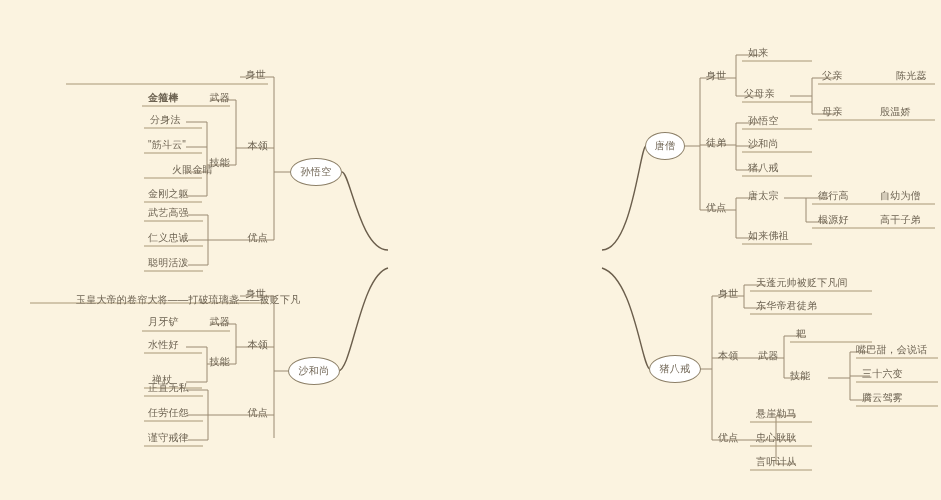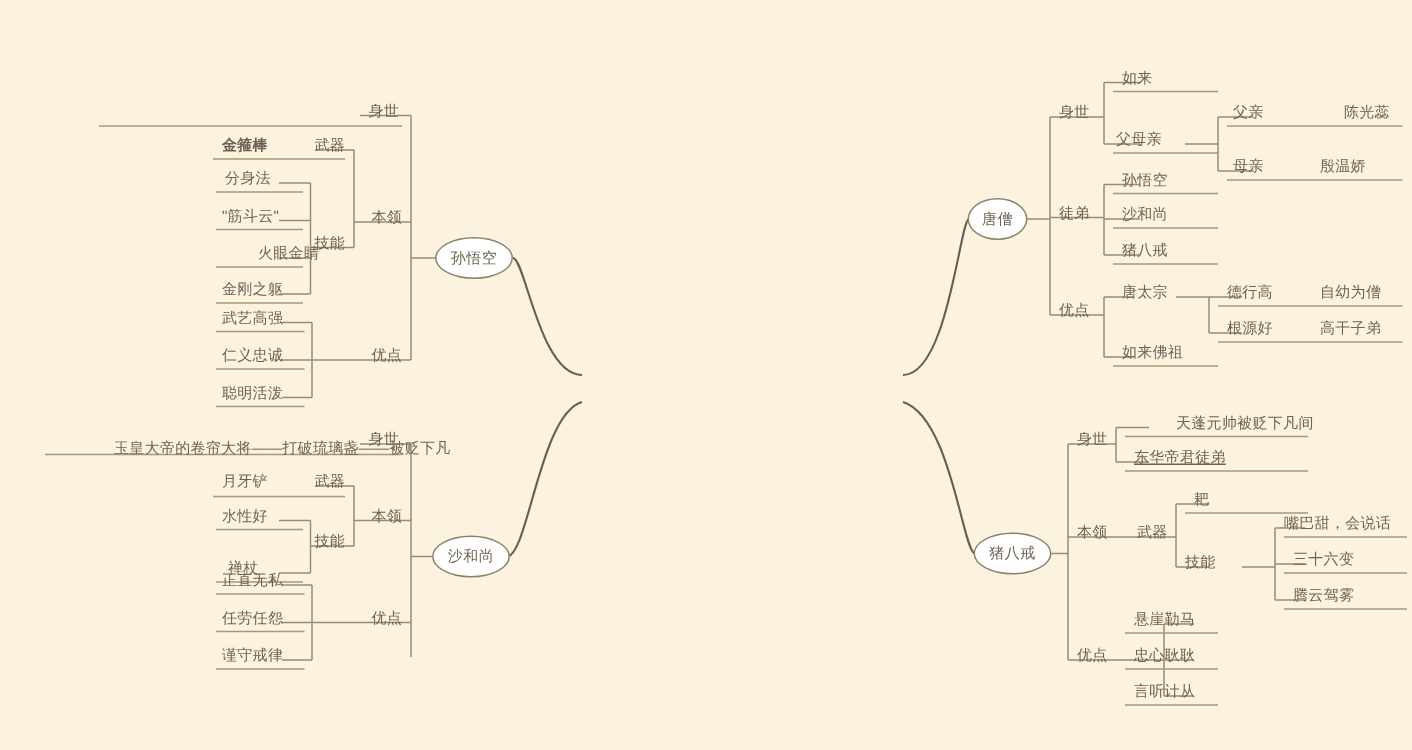--- a/index.html
+++ b/index.html
@@ -292,22 +292,22 @@
   <div class="node-label lvl1" style="left:706px;top:208px;transform:translate(0,-50%);">优点</div>
   <div class="node-label leaf" style="left:748px;top:196px;transform:translate(0,-50%);">唐太宗</div>
   <div class="node-label leaf" style="left:748px;top:236px;transform:translate(0,-50%);">如来佛祖</div>
 
   <div class="node-label leaf" style="left:818px;top:196px;transform:translate(0,-50%);">德行高</div>
   <div class="node-label leaf" style="left:880px;top:196px;transform:translate(0,-50%);">自幼为僧</div>
   <div class="node-label leaf" style="left:818px;top:220px;transform:translate(0,-50%);">根源好</div>
   <div class="node-label leaf" style="left:880px;top:220px;transform:translate(0,-50%);">高干子弟</div>
 
   <div class="node-label lvl1" style="left:718px;top:294px;transform:translate(0,-50%);">身世</div>
-  <div class="node-label leaf" style="left:756px;top:283px;transform:translate(0,-50%);margin-left:28px;">天蓬元帅被贬下凡间</div>
-  <div class="node-label leaf" style="left:756px;top:306px;transform:translate(0,-50%);text-decoration:underline;">东华帝君徒弟</div>
+  <div class="node-label leaf" style="left:756px;top:283px;transform:translate(0,-50%);">天蓬元帅被贬下凡间</div>
+  <div class="node-label leaf" style="left:756px;top:306px;transform:translate(0,-50%);">东华帝君徒弟</div>
 
   <div class="node-label lvl1" style="left:718px;top:356px;transform:translate(0,-50%);">本领</div>
   <div class="node-label lvl1" style="left:758px;top:356px;transform:translate(0,-50%);">武器</div>
   <div class="node-label leaf" style="left:796px;top:334px;transform:translate(0,-50%);">耙</div>
 
   <div class="node-label lvl1" style="left:790px;top:376px;transform:translate(0,-50%);">技能</div>
   <div class="node-label leaf" style="left:856px;top:350px;transform:translate(0,-50%);">嘴巴甜，会说话</div>
   <div class="node-label leaf" style="left:862px;top:374px;transform:translate(0,-50%);">三十六变</div>
   <div class="node-label leaf" style="left:862px;top:398px;transform:translate(0,-50%);">腾云驾雾</div>
 

